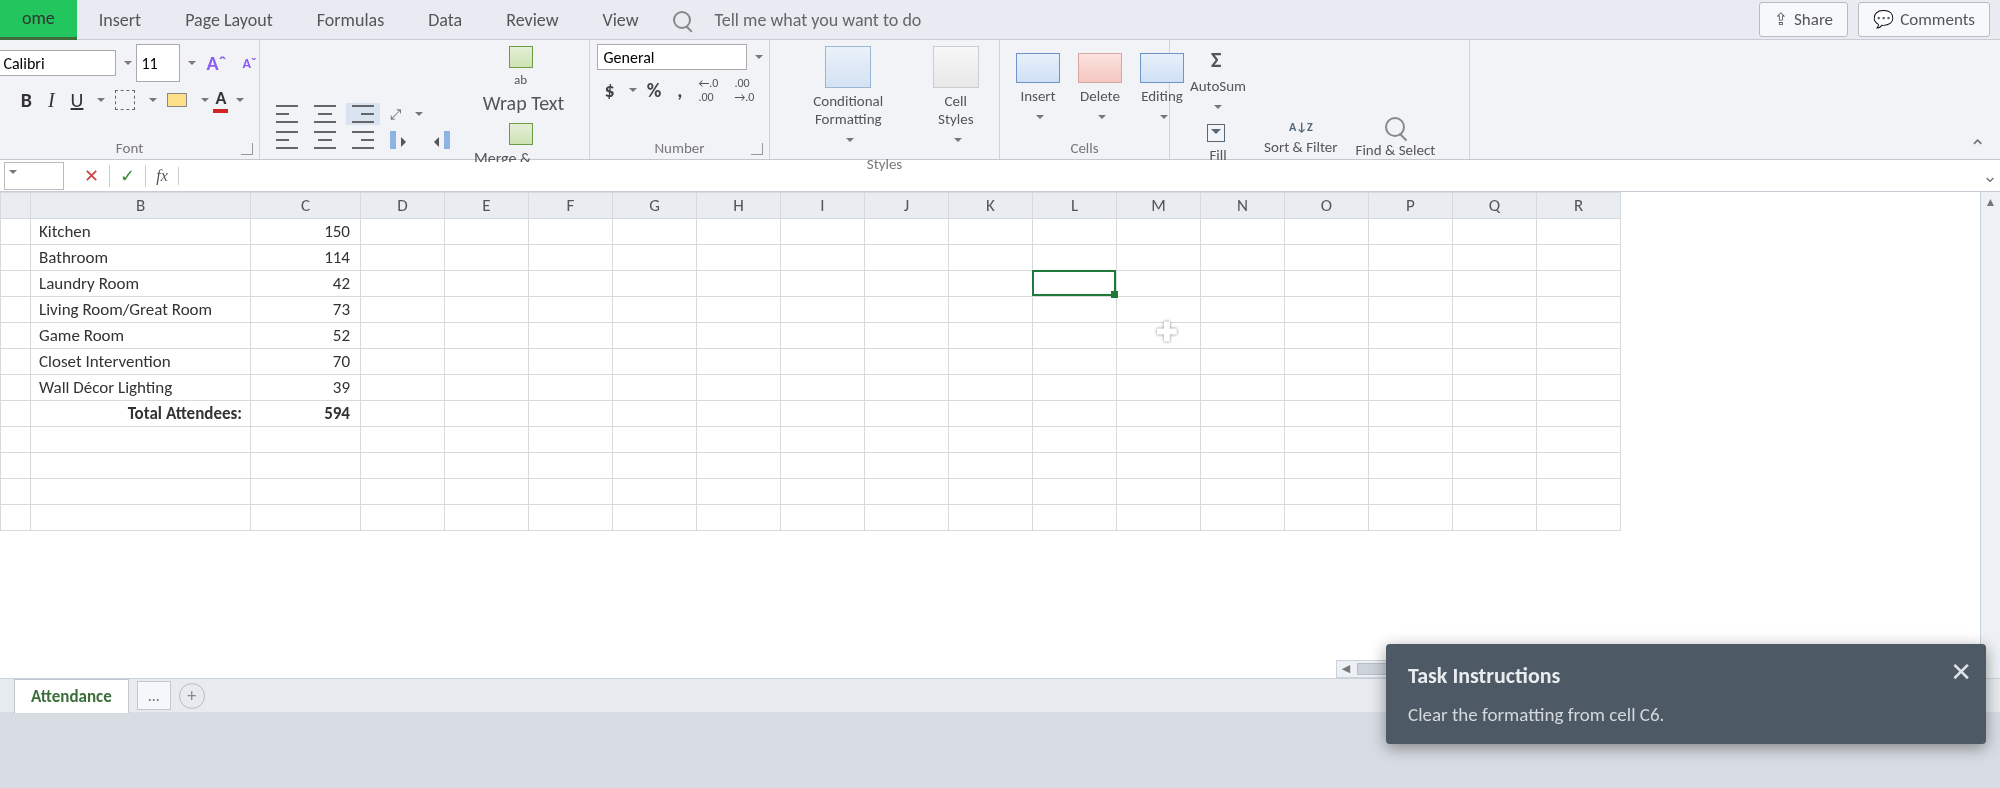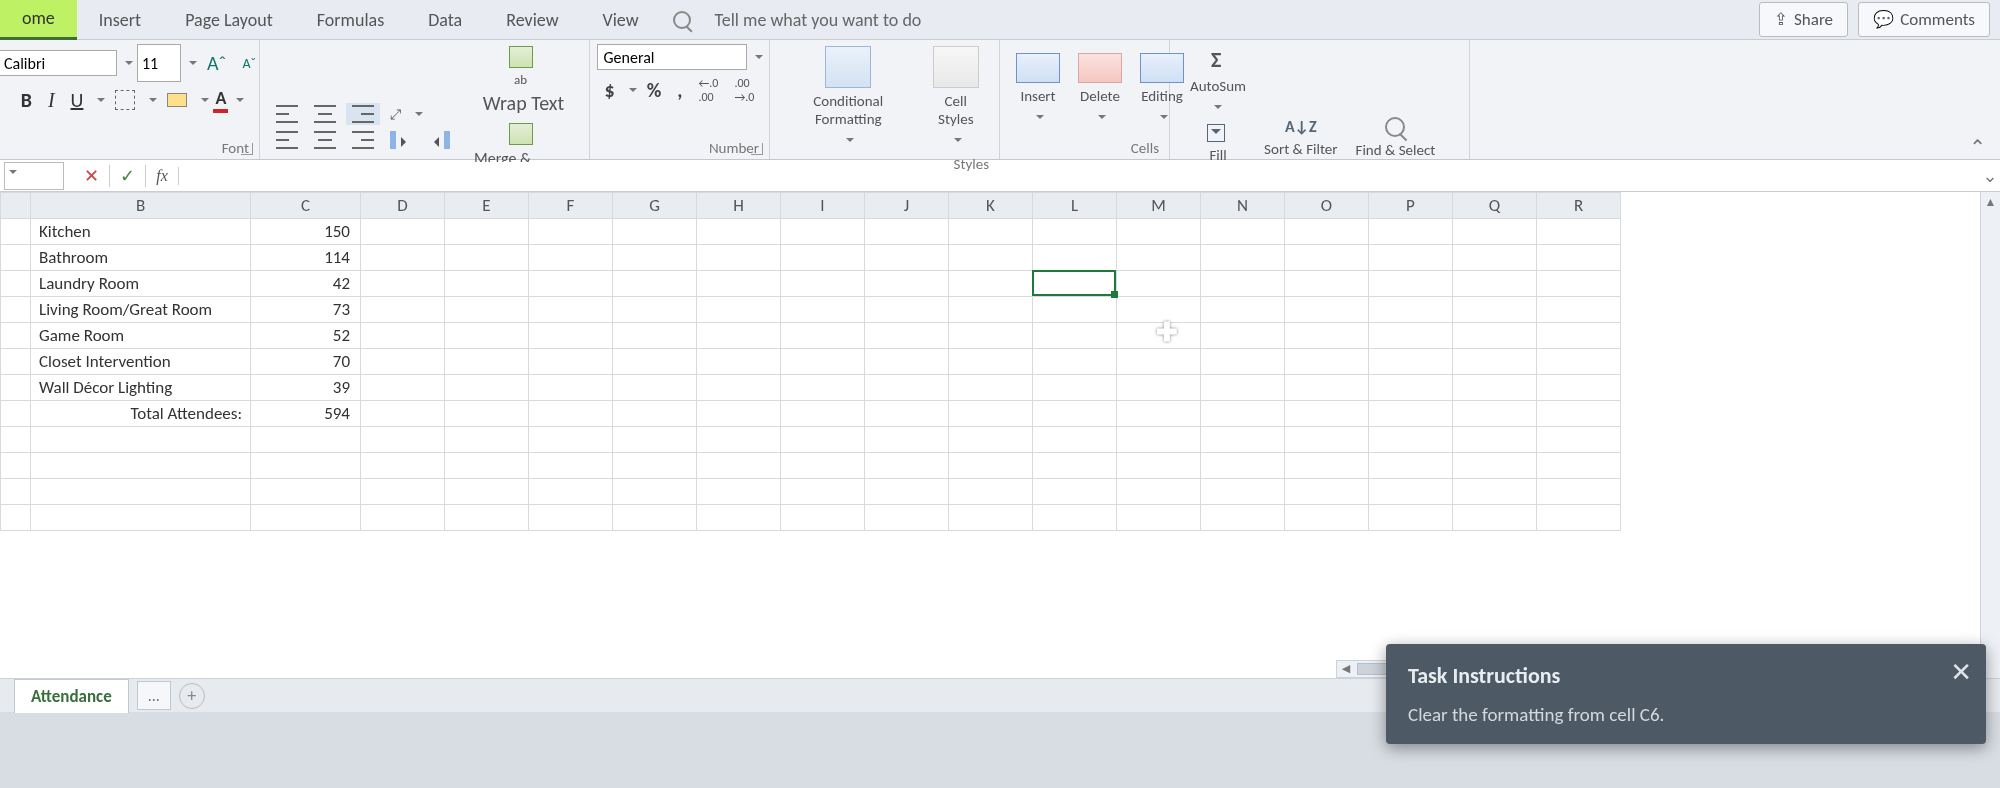--- a/index.html
+++ b/index.html
@@ -1,41 +1,41 @@
 <!DOCTYPE html>
 <html><head>
 <meta charset="utf-8">
 <style>
   * { box-sizing: border-box; margin: 0; padding: 0; font-family: "Segoe UI", Calibri, Arial, sans-serif; }
   body { background: #d8dde4; width: 2000px; height: 788px; overflow: hidden; position: relative; }
 
   
   .tabs-row { display: flex; align-items: center; height: 40px; background: #e8ecf2; border-bottom: 1px solid #c8ccd4; font-size: 18px; color: #555; }
   .tabs-row .tab { padding: 8px 22px; cursor: pointer; color: #555; }
-  .tabs-row .tab.active { background: #bef264; border-bottom: 3px solid #3f6d3a; color: #333; }
+  .tabs-row .tab.active { background: #22c55e; border-bottom: 3px solid #3f6d3a; color: #333; }
   .tabs-spacer { flex: 1; }
   .tell-me { display: flex; align-items: center; gap: 24px; color: #666; padding: 0 12px; }
   .tell-me .icon { width: 18px; height: 18px; border: 2px solid #888; border-radius: 50%; position: relative; }
   .tell-me .icon::after { content: ""; position: absolute; width: 8px; height: 2px; background: #888; transform: rotate(45deg); bottom: -3px; right: -4px; }
   .share-btn, .comments-btn { display: flex; align-items: center; gap: 6px; padding: 6px 14px; border: 1px solid #bbb; background: #f6f8fb; color: #555; font-size: 17px; margin-right: 10px; border-radius: 3px; }
 
   
   .ribbon { display: flex; height: 120px; background: #f1f3f7; border-bottom: 1px solid #c4c8d0; }
   .group { border-right: 1px solid #d0d4da; padding: 4px 10px 2px 10px; display: flex; flex-direction: column; }
   .group-body { flex: 1; display: flex; align-items: center; gap: 6px; }
-  .group-label { text-align: right; font-size: 15px; color: #777; padding-top: 4px; position: relative; }
+  .group-label { text-align: center; font-size: 15px; color: #777; padding-top: 4px; position: relative; }
   .group-label .launcher { position: absolute; right: -4px; bottom: 2px; width: 12px; height: 12px; border: 1px solid #999; border-left: none; border-top: none; }
   .btn { display: flex; flex-direction: column; align-items: center; justify-content: center; padding: 2px 6px; color: #555; font-size: 14px; cursor: pointer; }
   .row { display: flex; align-items: center; gap: 4px; }
   .col { display: flex; flex-direction: column; gap: 4px; }
 
   
   .font-name { width: 120px; height: 26px; border: 1px solid #aaa; background: #fff; padding: 2px 6px; font-size: 16px; }
   .font-size { width: 44px; height: 38px; border: 1px solid #aaa; background: #fff; padding: 2px 4px; font-size: 16px; text-align: left; }
-  .aa-big, .aa-small { font-weight: normal; color: #0f766e; }
+  .aa-big, .aa-small { font-weight: bold; color: #8b5cf6; }
   .aa-big { font-size: 20px; } .aa-small { font-size: 14px; }
   .bold   { font-weight: bold; font-size: 20px; color:#333;}
   .italic { font-style: italic; font-size: 20px; font-family: "Times New Roman", serif; color:#333;}
   .under  { text-decoration: underline; font-size: 20px; color:#333;}
   .border-ic { width: 20px; height: 20px; border: 1px dashed #666; }
   .fill-ic   { width: 20px; height: 14px; background: #ffe08a; border: 1px solid #888; }
   .fontcolor-ic { font-weight: bold; font-size: 18px; color:#333; border-bottom: 4px solid #d02424; padding: 0 2px; }
 
   
   .align-ic { width: 22px; height: 18px; display: flex; flex-direction: column; justify-content: space-between; }
@@ -55,21 +55,21 @@
   .tile.g { background: linear-gradient(#f7f7f7,#e8e8e8); border-color:#ccc;}
   .txt { font-size: 15px; color:#555; text-align:center;}
 
   
   .cell-ic { width: 44px; height: 30px; border: 1px solid #6e93c8; background: linear-gradient(#e8f0fb,#cfe0f4); }
 
   
   .sigma { font-size: 22px; font-weight: bold; }
   .fillarrow { width: 18px; height: 18px; border: 1px solid #567; position:relative;} .fillarrow::after{content:"";position:absolute;left:3px;top:4px;border:5px solid transparent;border-top-color:#567;}
   .erase { width: 18px; height: 14px; background:#fff; border:1px solid #888; transform: skewX(-20deg);}
-  .sortic { font-weight:bold; color:#567; font-size:16px;}
+  .sortic { font-weight:bold; color:#567; font-size:12px;}
   .find-ic { width: 20px; height: 20px; border: 2px solid #888; border-radius: 50%; position: relative; }
   .find-ic::after { content:""; position:absolute; width:10px; height:2px; background:#888; transform:rotate(45deg); bottom:-3px; right:-5px;}
 
   .collapse { margin-left:auto; padding: 0 14px; color:#777; font-size:20px; align-self:flex-end; cursor:pointer;}
 
   
   .fbar { display: flex; align-items: center; height: 32px; background: #fff; border-bottom: 1px solid #c8ccd4; }
   .namebox { width: 60px; height: 28px; border: 1px solid #bbb; margin-left: 4px; background:#fff;}
   .fbar .fx { font-style: italic; font-family: "Times New Roman", serif; font-size: 16px; color:#555; padding: 0 10px; border-right:1px solid #ccc;}
   .fbar .x  { color:#c44; padding: 0 10px; font-size:18px; border-right:1px solid #ccc;}
@@ -81,21 +81,21 @@
   .grid-wrap { position: relative; background: #fff; height: 520px; }
   table.sheet { border-collapse: collapse; table-layout: fixed; }
   table.sheet th, table.sheet td { border: 1px solid #d6dadf; height: 26px; font-size: 17px; color: #333; }
   table.sheet thead th { background: #e9edf2; color: #555; font-weight: normal; text-align: center; position: sticky; top:0;}
   .colA { width: 30px; } .colB { width: 220px; } .colC { width: 110px; }
   .colStd { width: 84px; }
   td.bcell { padding-left: 8px; text-align: left; }
   td.ccell { padding-right: 10px; text-align: right; }
   .money-cell { color:#a34b3c; position:relative; padding-left:10px; text-align:right; padding-right:10px;}
   .money-cell::before { content:""; position:absolute; left:0; top:0; height:100%; width:3px; background:#d07858;}
-  .total-row td { border-top: 2px solid #c07a6a; border-bottom: 3px double #c07a6a; font-weight: normal;}
+  .total-row td { border-top: 2px solid #c07a6a; border-bottom: 3px double #c07a6a; font-weight: bold;}
   .total-label { text-align: right !important; padding-right: 8px; }
   .underline-row td { border-bottom: 1px solid #c07a6a; }
 
   .active-cell { position:absolute; border:2px solid #1f7a3a; pointer-events:none;}
   .active-cell::after{content:"";position:absolute;right:-4px;bottom:-4px;width:7px;height:7px;background:#1f7a3a;}
   .cursor-plus { position:absolute; font-size:26px; font-weight:bold; color:#fff; text-shadow:0 0 3px #777; pointer-events:none;}
 
   .vscroll { position:absolute; right:0; top:0; width:20px; height:100%; background:#edf0f4; border-left:1px solid #ccd2da;}
   .vscroll .up,.vscroll .down{height:20px;text-align:center;font-size:12px;color:#777;line-height:20px;}
   .hscroll { position:absolute; bottom:34px; right:24px; width:640px; height:18px; background:#edf0f4; border:1px solid #ccd2da;}

